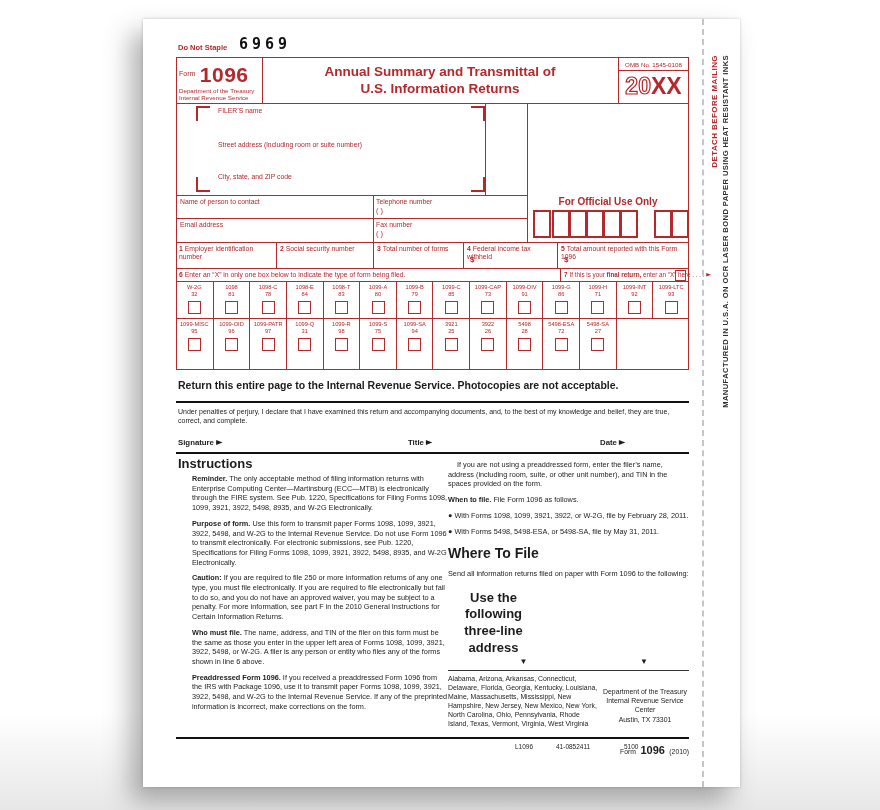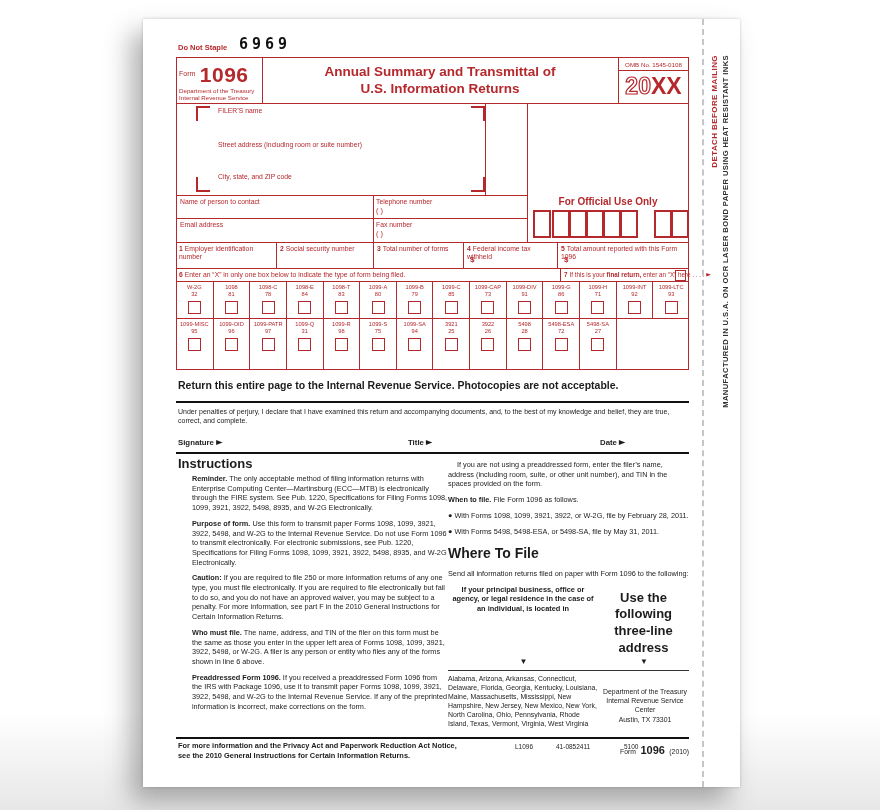--- a/index.html
+++ b/index.html
@@ -299,43 +299,38 @@
   </div>
 
   <div class="abs instr" style="left:305px;top:441px;width:241px;">
     <p style="text-indent:9px;">If you are not using a preaddressed form, enter the filer’s name, address (including room, suite, or other unit number), and TIN in the spaces provided on the form.</p>
     <p><span class="b">When to file.</span> <span>File Form 1096 as follows.</span></p>
     <p><span>●</span> <span>With Forms 1098, 1099, 3921, 3922, or W-2G, file by February 28, 2011.</span></p>
     <p><span>●</span> <span>With Forms 5498, 5498-ESA, or 5498-SA, file by May 31, 2011.</span></p>
     <div class="b" style="font-size:14px;margin:8px 0 6px;">Where To File</div>
     <p>Send all information returns filed on paper with Form 1096 to the following:</p>
     <div style="display:flex;margin-top:4px;">
-      <div class="b" style="width:150px;text-align:center;font-size:7.4px;line-height:1.3;">If your principal business, office or agency, or legal residence in the case of an individual, is located in</div>
       <div class="b" style="width:91px;text-align:center;font-size:13px;line-height:1.3;padding-top:5px;">Use the following three-line address</div>
     </div>
     <div style="display:flex;">
       <div style="width:150px;text-align:center;font-size:8px;letter-spacing:-1px;">▼</div>
       <div style="width:91px;text-align:center;font-size:8px;letter-spacing:-1px;">▼</div>
     </div>
     <div style="border-top:1px solid #333;margin:2px 0 4px;"></div>
     <div style="display:flex;">
       <div style="width:153px;font-size:6.9px;line-height:1.3;">Alabama, Arizona, Arkansas, Connecticut, Delaware, Florida, Georgia, Kentucky, Louisiana, Maine, Massachusetts, Mississippi, New Hampshire, New Jersey, New Mexico, New York, North Carolina, Ohio, Pennsylvania, Rhode Island, Texas, Vermont, Virginia, West Virginia</div>
       <div style="width:88px;text-align:center;font-size:6.9px;line-height:1.35;padding-top:12px;">
         <div>Department of the Treasury</div>
         <div>Internal Revenue Service Center</div>
         <div>Austin, TX 73301</div>
       </div>
     </div>
   </div>
 
   <div class="blkline" style="left:33px;top:718px;width:513px;height:1.5px;"></div>
-  <div class="abs b" style="left:35px;top:722px;width:300px;font-size:7.4px;line-height:1.3;color:var(--blk);">
-    <div>For more information and the Privacy Act and Paperwork Reduction Act Notice,</div>
-    <div>see the 2010 General Instructions for Certain Information Returns.</div>
-  </div>
   <div class="abs" style="left:372px;top:724px;font-size:6.5px;color:var(--blk);">L1096</div>
   <div class="abs" style="left:413px;top:724px;font-size:6.5px;color:var(--blk);">41-0852411</div>
   <div class="abs" style="left:481px;top:724px;font-size:6.5px;color:var(--blk);">5100</div>
   <div class="abs" style="left:450px;top:721px;width:96px;text-align:right;color:var(--blk);">
     <span style="font-size:6.8px;">Form</span>
     <span class="b" style="font-size:11px;">1096</span>
     <span style="font-size:6.8px;">(2010)</span>
   </div>
 
   <div class="abs" style="left:559px;top:0;height:768px;border-left:2px dashed #c6c6c6;"></div>

